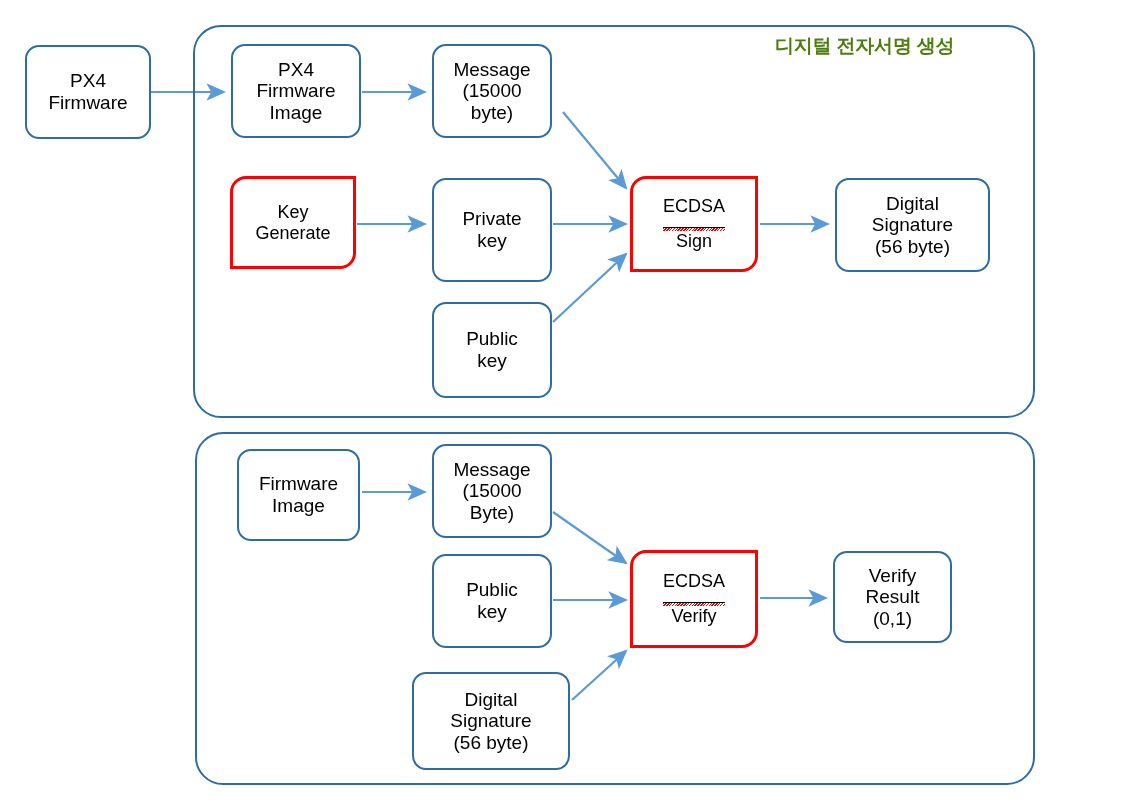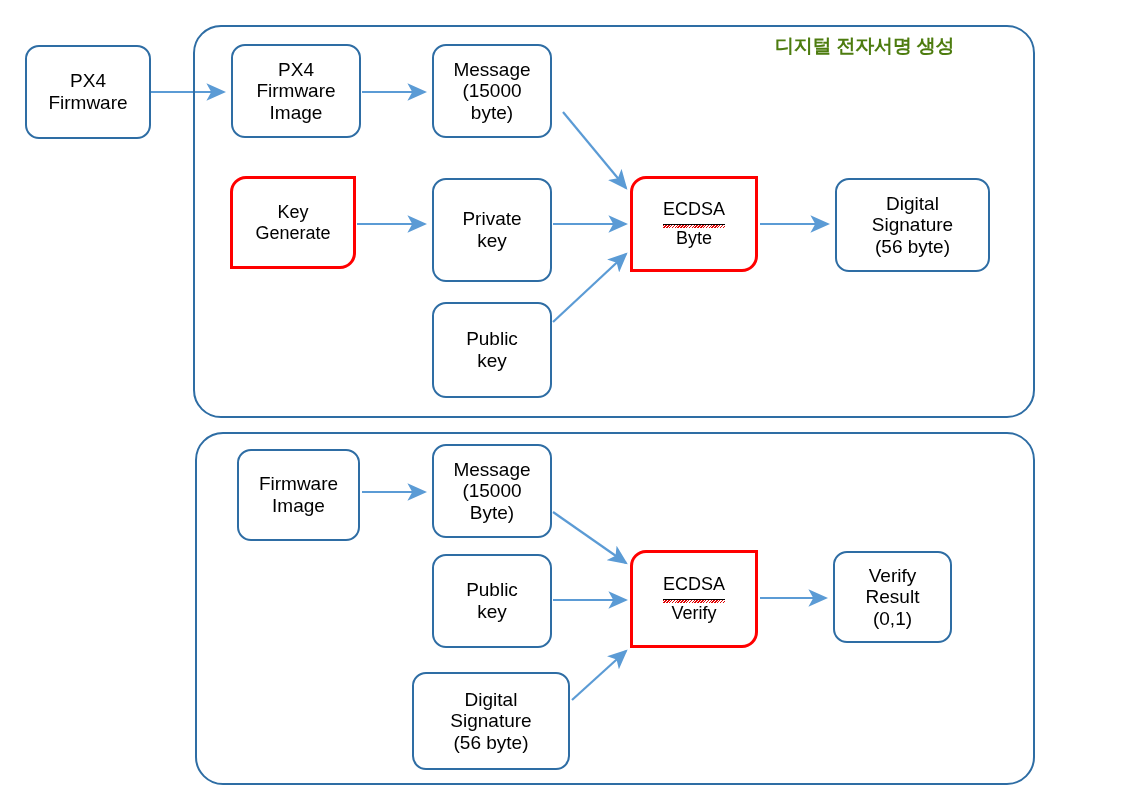--- a/index.html
+++ b/index.html
@@ -63,21 +63,21 @@
   .node.proc {
     border: 3px solid #FF0000;
     border-radius: 16px 0 16px 0;
     font-size: 18px;
   }
   .node .ln { display: block; }
   .node .spell {
     display: inline-block;
     position: relative;
     border-bottom: 1.5px solid #000;
-    padding-bottom: 4px;
+    padding-bottom: 10px;
   }
   .node .spell::after {
     content: "";
     position: absolute;
     left: 0;
     right: 0;
     bottom: -4px;
     height: 3px;
     background:
       repeating-linear-gradient(135deg,
@@ -142,21 +142,21 @@
 Generate</div>
 
   <div class="node" style="left:432px; top:178px; width:120px; height:104px;">Private
 key</div>
 
   <div class="node" style="left:432px; top:302px; width:120px; height:96px;">Public
 key</div>
 
   <div class="node proc" style="left:630px; top:176px; width:128px; height:96px; flex-direction:column; justify-content:center;">
     <span class="ln"><span class="spell">ECDSA</span></span>
-    <span class="ln" style="margin-top:3px;">Byte</span>
+    <span class="ln" style="margin-top:3px;">Sign</span>
   </div>
 
   <div class="node" style="left:835px; top:178px; width:155px; height:94px;">Digital
 Signature
 (56 byte)</div>
 
   <div class="group" style="left:195px; top:432px; width:840px; height:353px;"></div>
 
   <div class="node" style="left:237px; top:449px; width:123px; height:92px;">Firmware
 Image</div>

